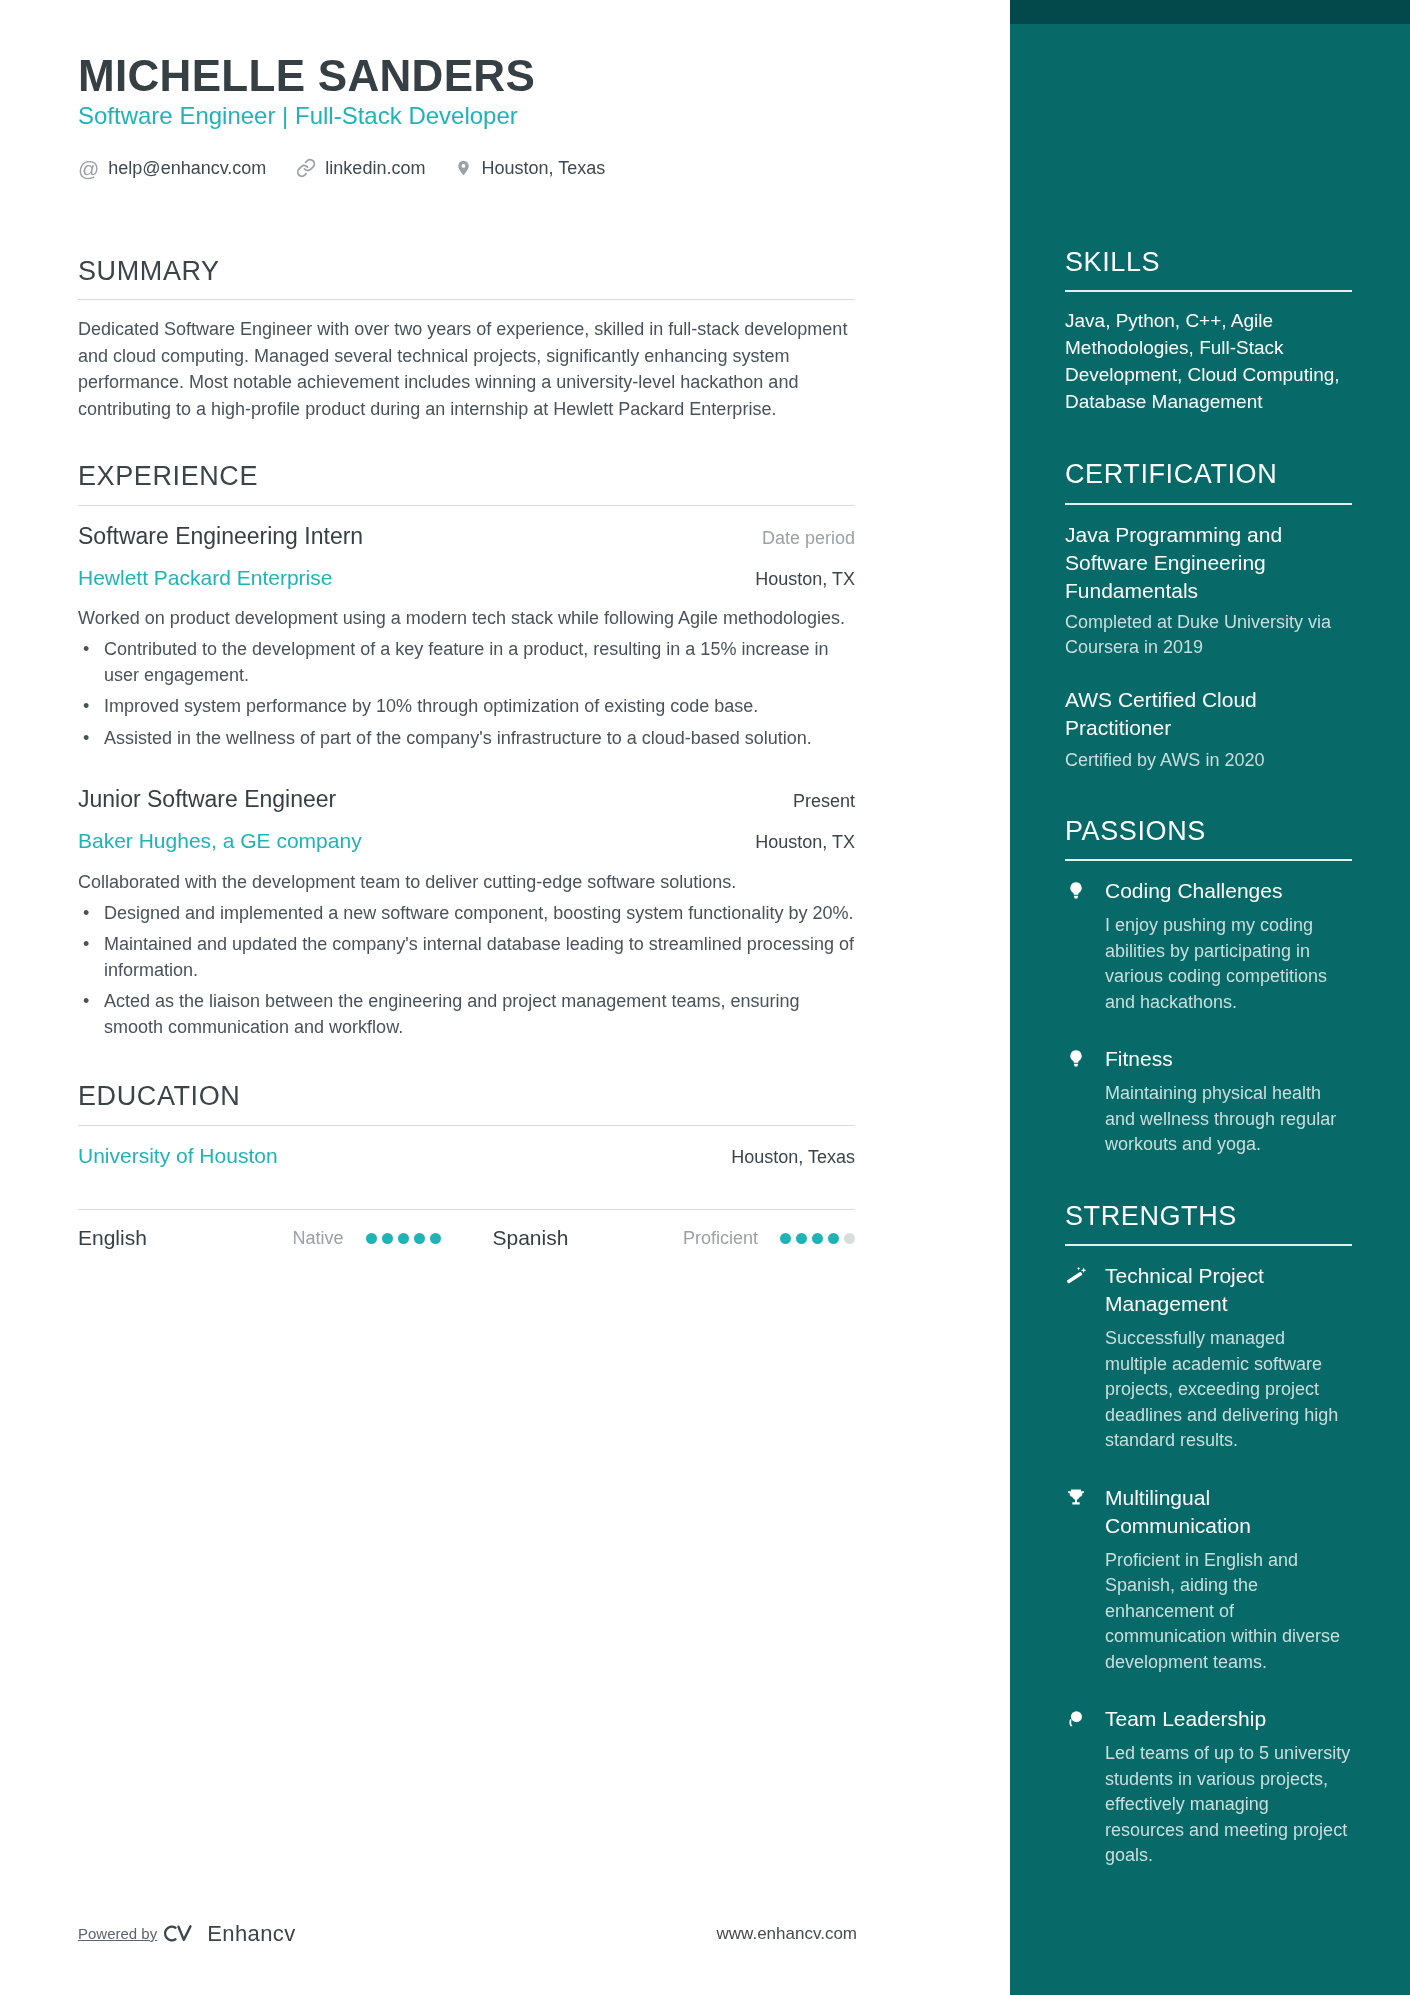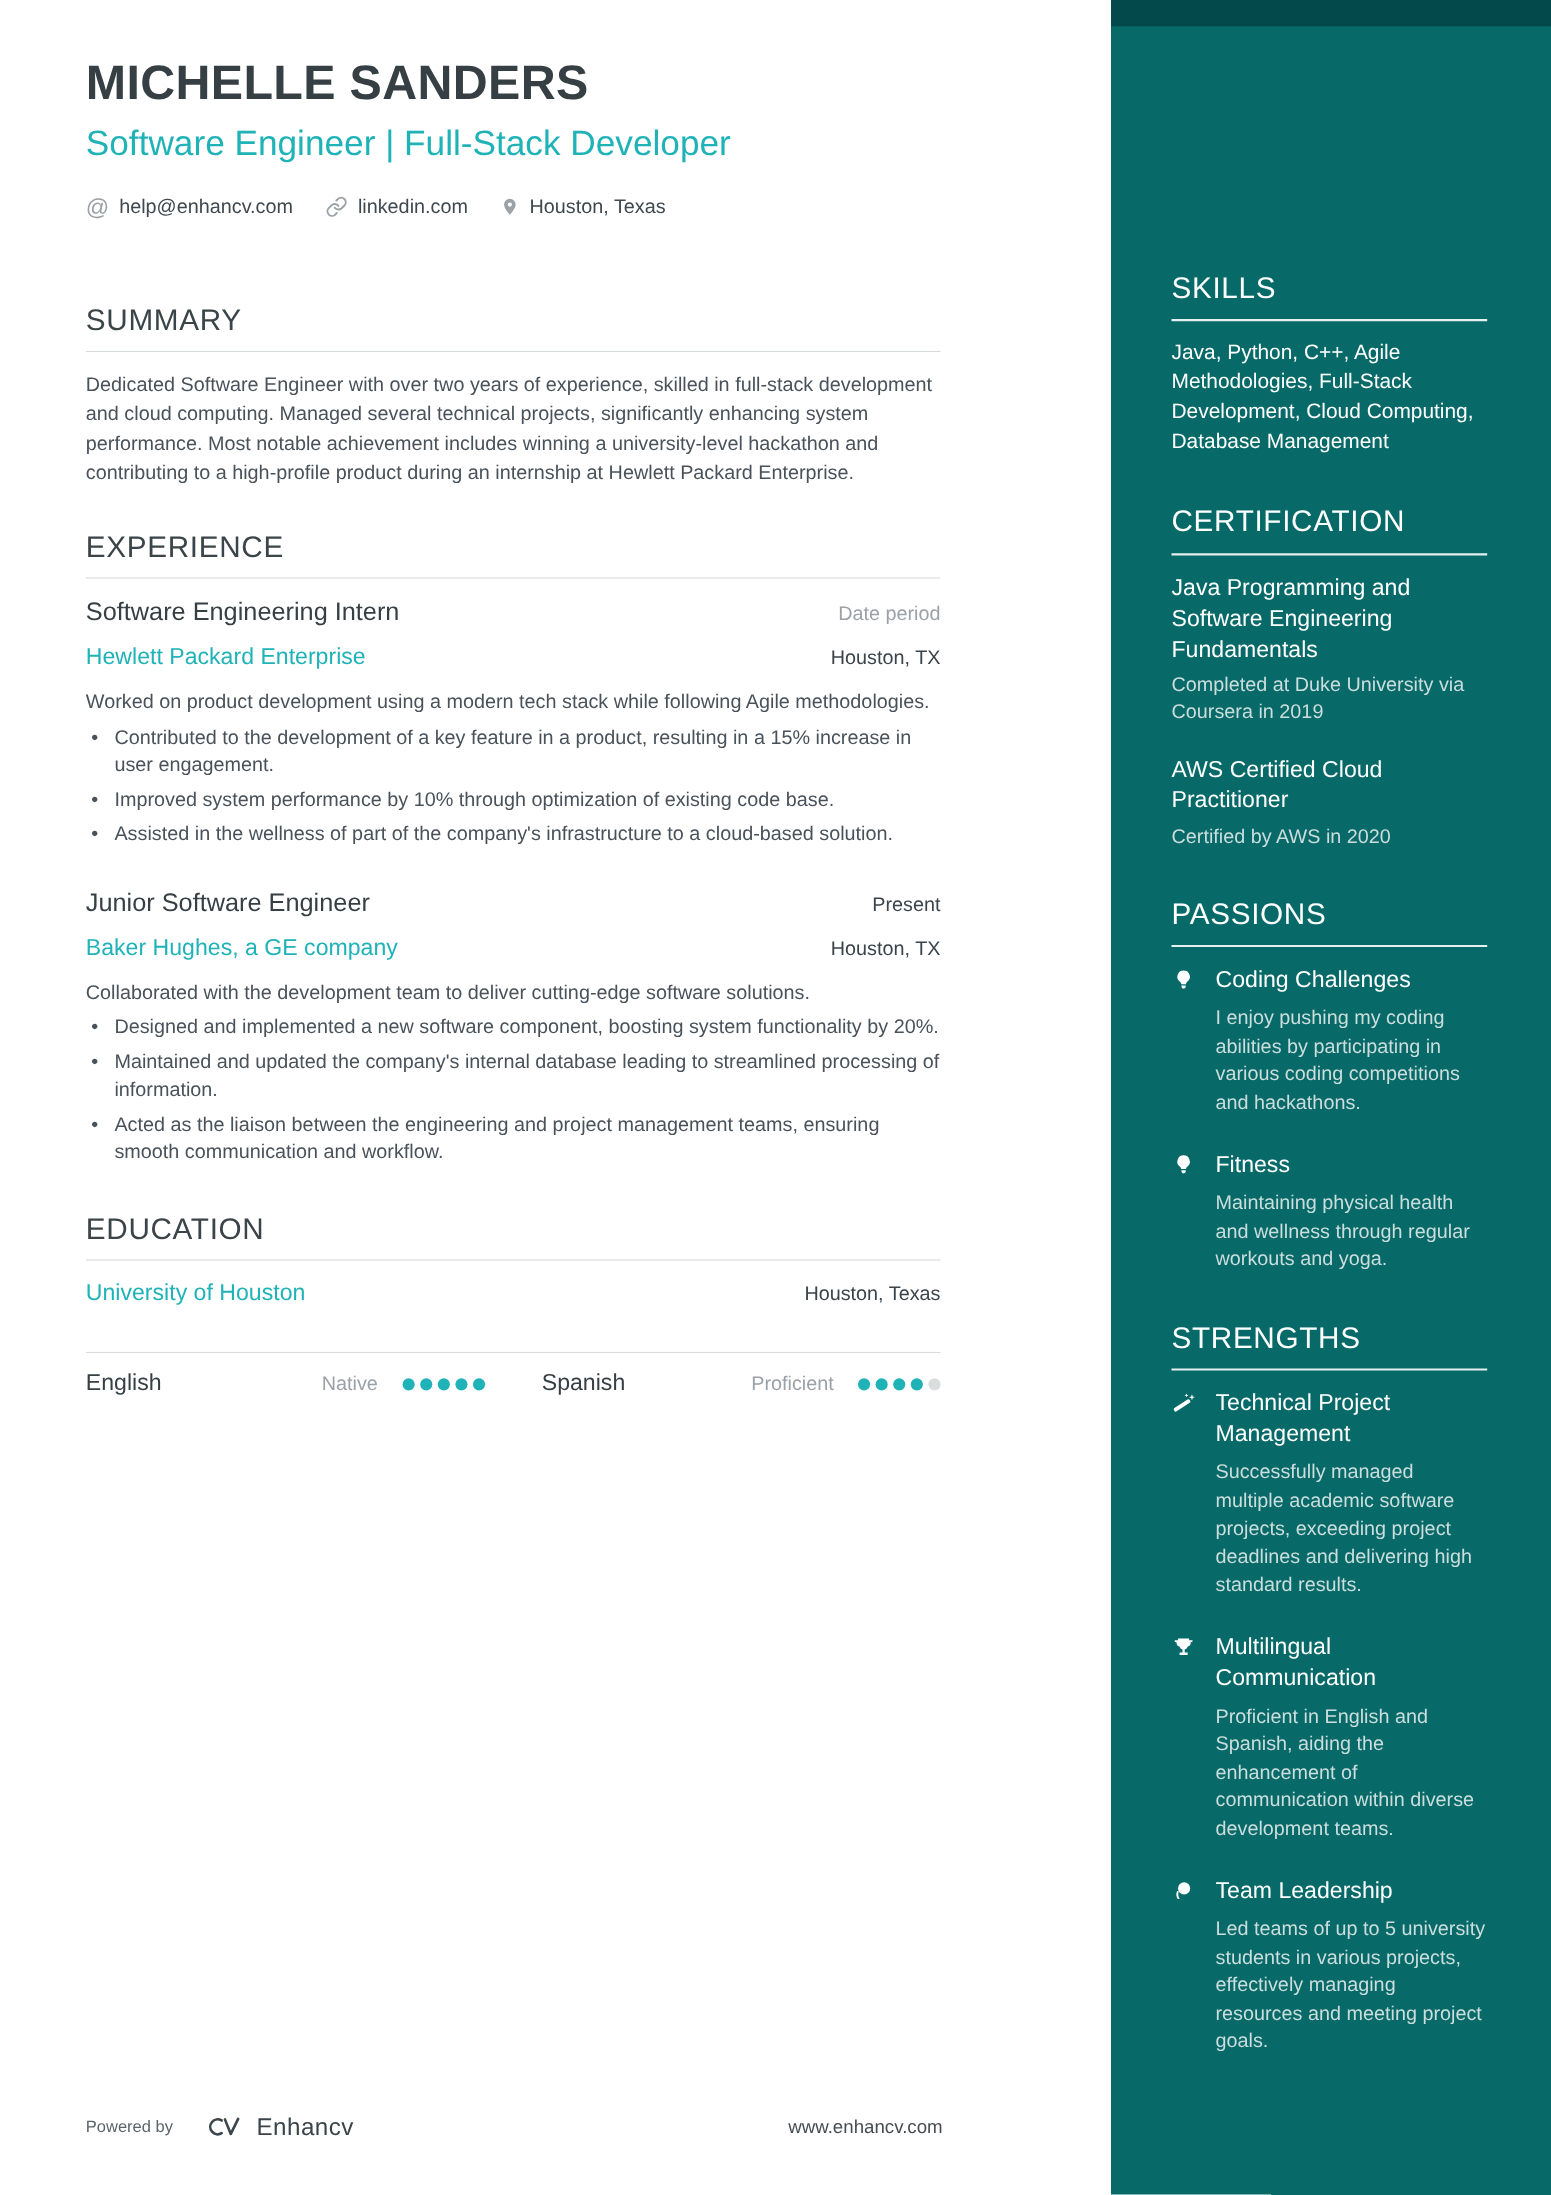--- a/index.html
+++ b/index.html
@@ -45,21 +45,21 @@
   .sb-item p{color:var(--sidebar-subtext);font-size:18px;line-height:1.42;}
 
   
   .main{
     position:absolute;top:0;left:0;width:925px;height:100%;
     padding:52px 70px 0 78px;
   }
   .name{
     color:#353f44;font-size:44px;font-weight:700;letter-spacing:.3px;line-height:1.1;
   }
-  .job-headline{color:var(--accent);font-size:32px;font-weight:400;margin-top:10px;line-height:1.3;}
+  .job-headline{color:var(--accent);font-size:24px;font-weight:400;line-height:1.3;}
   .contact-row{display:flex;align-items:center;margin-top:26px;font-size:18px;color:#3e484e;}
   .contact-item{display:flex;align-items:center;margin-right:30px;}
   .contact-item .c-icon{display:inline-flex;align-items:center;margin-right:9px;}
   .at-glyph{color:var(--muted);font-size:21px;line-height:1;}
 
   .section{margin-top:0;}
   .section h2{
     color:var(--heading);font-size:27px;font-weight:400;letter-spacing:.6px;
     line-height:1.2;margin-bottom:12px;
   }
@@ -97,21 +97,21 @@
   .lang-level{color:var(--muted);font-size:18px;}
   .dots{display:flex;gap:5px;}
   .dot{width:11px;height:11px;border-radius:50%;background:var(--dot-empty);}
   .dot.filled{background:var(--accent);}
 
   
   .footer{
     position:absolute;left:78px;bottom:48px;width:779px;
     display:flex;align-items:center;
   }
-  .powered-by{font-size:15px;color:#5a646a;margin-right:26px;}
+  .powered-by{font-size:15px;color:#5a646a;text-decoration:underline;}
   .brand-logo{margin-right:10px;display:inline-flex;}
   .brand-name{font-size:22px;color:#3a444a;letter-spacing:.4px;}
   .footer-site{margin-left:auto;font-size:17px;color:#444c52;}
 </style>
 </head>
 <body>
 
 <aside class="sidebar">
   <div class="sidebar-band"></div>
   <div class="sidebar-content">

